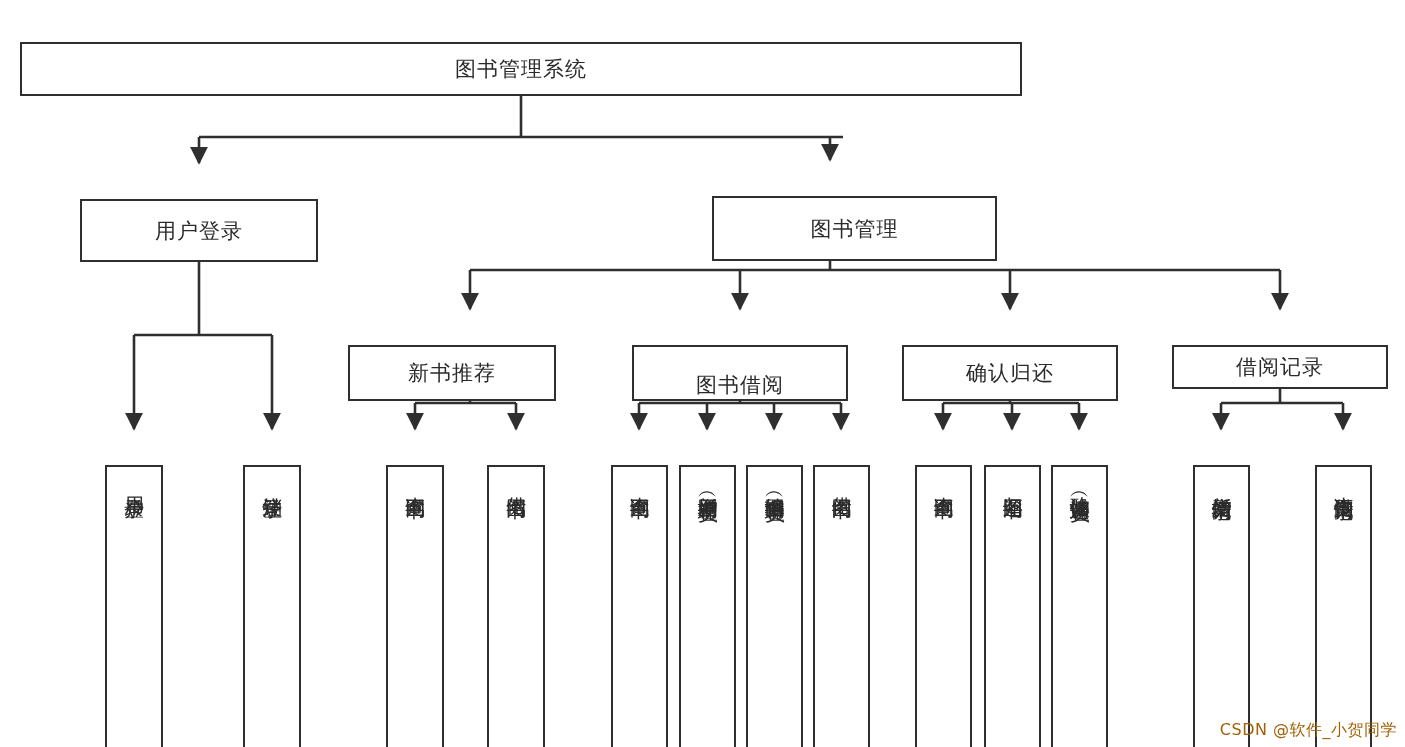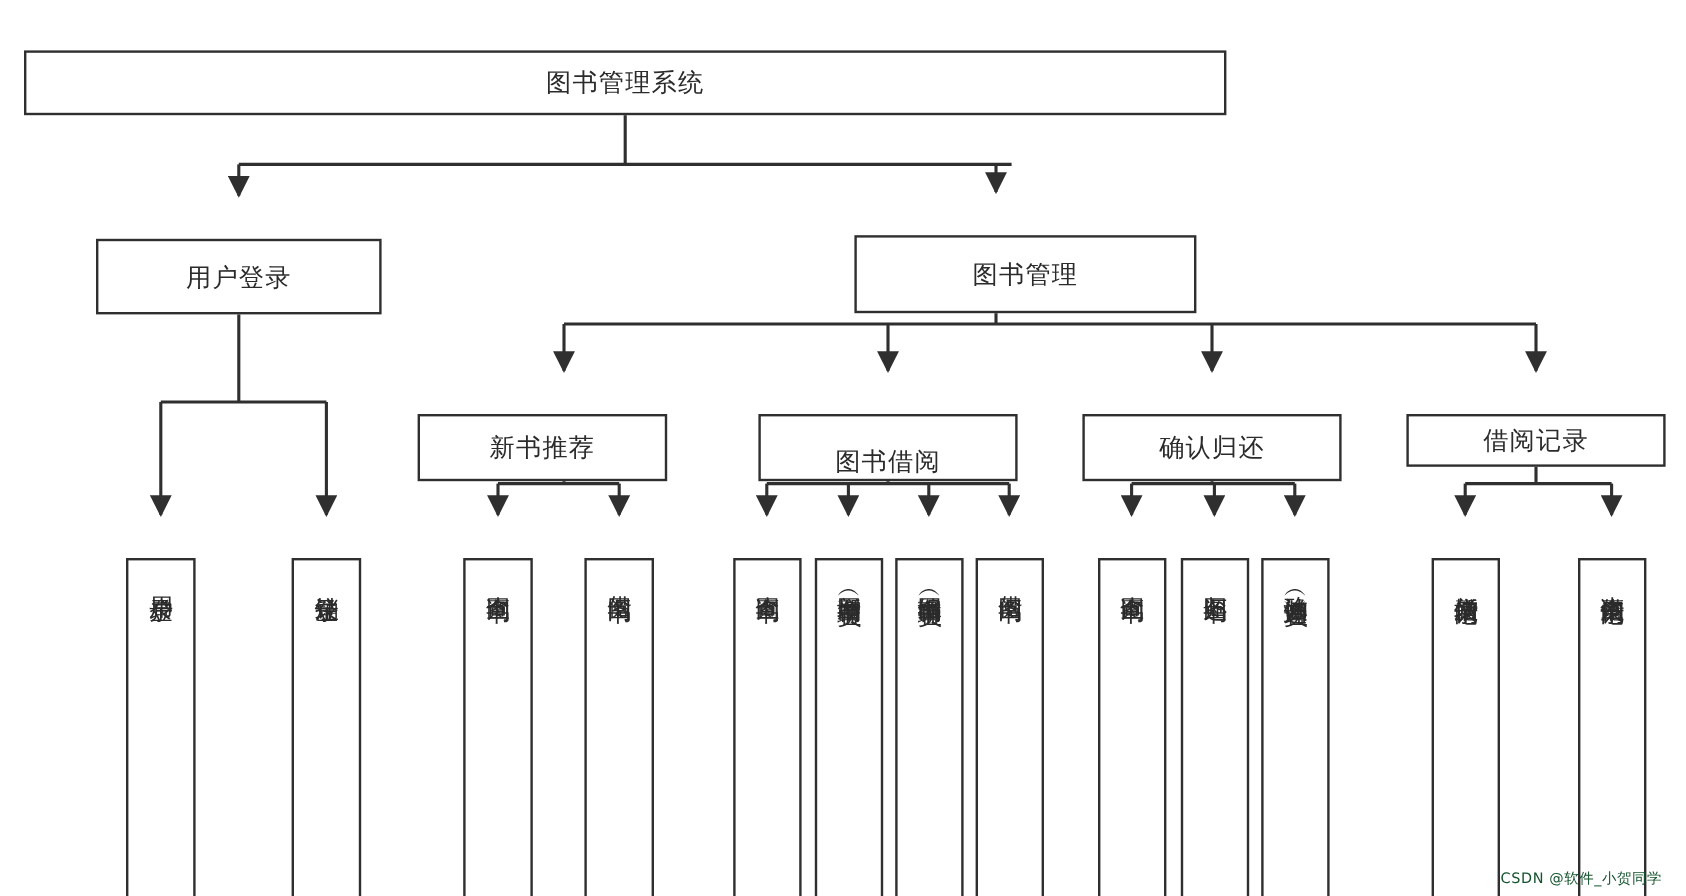--- a/index.html
+++ b/index.html
@@ -50,24 +50,24 @@
   }
   .vtext {
     writing-mode: vertical-rl;
     text-orientation: upright;
     line-height: 1.18;
     white-space: nowrap;
     display: block;
   }
   #watermark {
     position: absolute;
-    right: 20px;
+    right: 8px;
     bottom: 6px;
-    font-size: 12px;
-    color: #14532d;
+    font-size: 16px;
+    color: #a16207;
     letter-spacing: 0.5px;
     white-space: nowrap;
   }
 </style>
 </head>
 <body>
 
 <div id="canvas">
 
   <svg id="edges" viewBox="0 0 1405 747" width="1405" height="747" aria-hidden="true">

